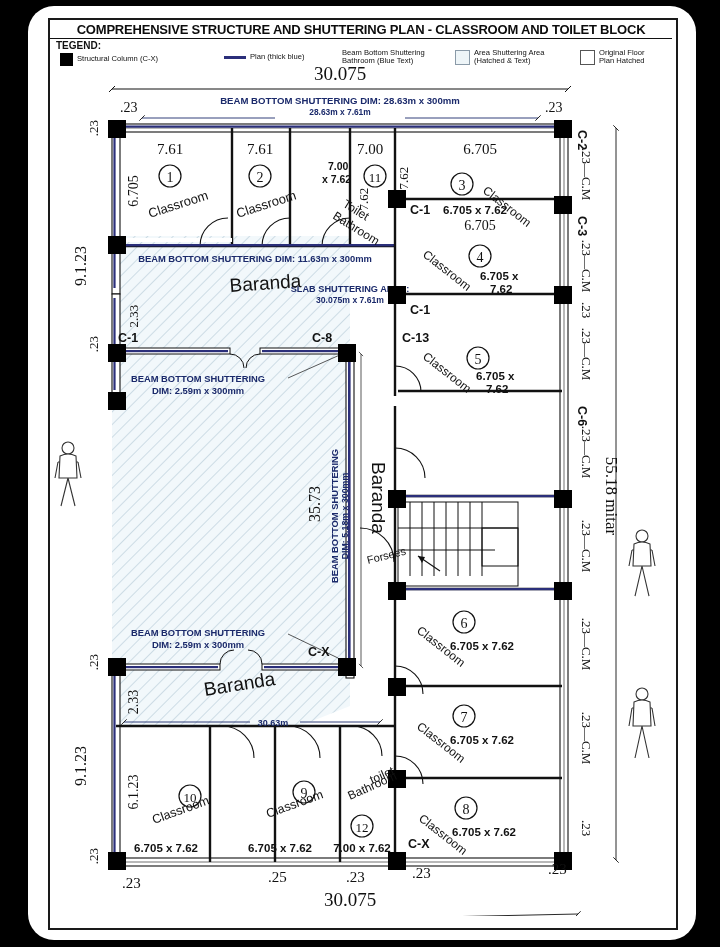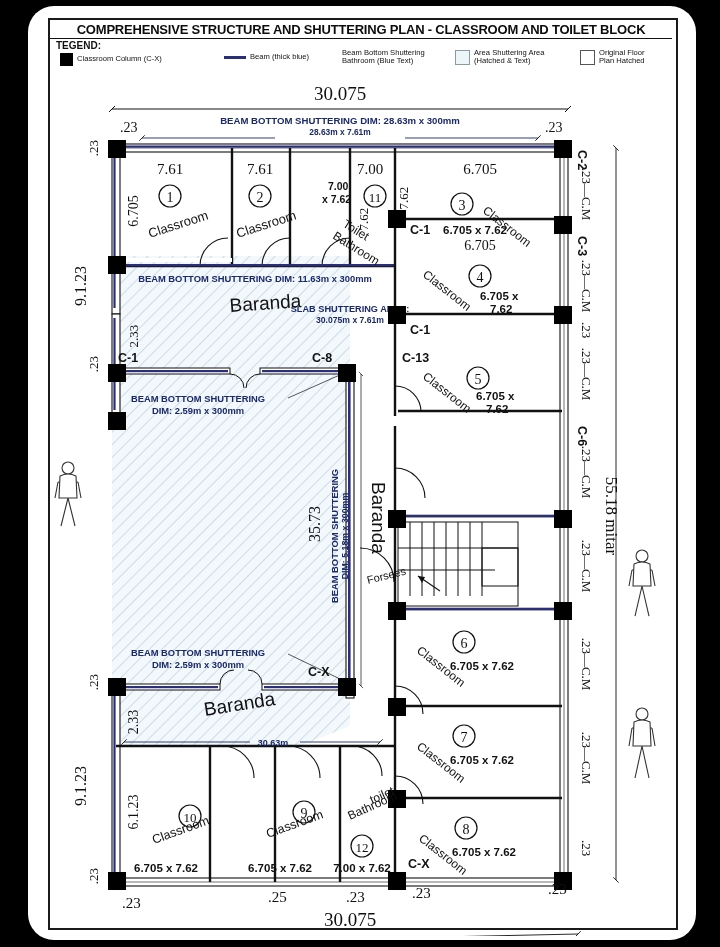--- a/index.html
+++ b/index.html
@@ -21,21 +21,21 @@
   #legend{position:absolute;left:52px;top:40px;width:618px;height:32px;font-size:7.6px;color:#111;}
   #legend .lbl{position:absolute;left:4px;top:0px;font-size:10px;font-weight:bold;}
   .lg{position:absolute;display:flex;align-items:center;gap:4px;}
   .sw-col{width:13px;height:13px;background:#000;}
   .sw-beam{width:22px;height:3px;background:#2b2f7a;}
   .sw-hatch{width:13px;height:13px;border:1px solid #8a9aa8;background:#eef5f8;}
   .sw-plain{width:13px;height:13px;border:1px solid #555;background:#fff;}
   .lg .t{line-height:1.08;}
 
   
-  #draw{position:absolute;left:50px;top:86px;width:622px;height:850px;}
+  #draw{position:absolute;left:50px;top:66px;width:622px;height:850px;}
   svg{position:absolute;left:0;top:0;}
 
   .dimtxt{font-family:"Liberation Sans",sans-serif;fill:#111;}
   .bluetxt{font-family:"Liberation Sans",sans-serif;fill:#1b2a6b;font-weight:bold;}
   .roomtxt{font-family:"Liberation Sans",sans-serif;fill:#111;}
   .thin{font-family:"Liberation Serif",serif;fill:#111;}
 </style>
 </head>
 <body>
 
@@ -44,25 +44,25 @@
   <div id="frame"></div>
 
   <div id="titlebar">
     <div id="title">COMPREHENSIVE STRUCTURE AND SHUTTERING PLAN - CLASSROOM AND TOILET BLOCK</div>
   </div>
 
   <div id="legend">
     <div class="lbl">TEGEND:</div>
     <div class="lg" style="left:8px;top:13px;">
       <span class="sw-col"></span>
-      <span class="t">Classroom Column (C-X)</span>
+      <span class="t">Structural Column (C-X)</span>
     </div>
     <div class="lg" style="left:172px;top:13px;">
       <span class="sw-beam"></span>
-      <span class="t">Beam (thick blue)</span>
+      <span class="t">Plan (thick blue)</span>
     </div>
     <div class="lg" style="left:290px;top:9px;">
       <span class="t">
         <span>Beam Bottom Shuttering</span><br>
         <span>Bathroom (Blue Text)</span>
       </span>
     </div>
     <div class="lg" style="left:403px;top:9px;">
       <span class="sw-hatch"></span>
       <span class="t">

